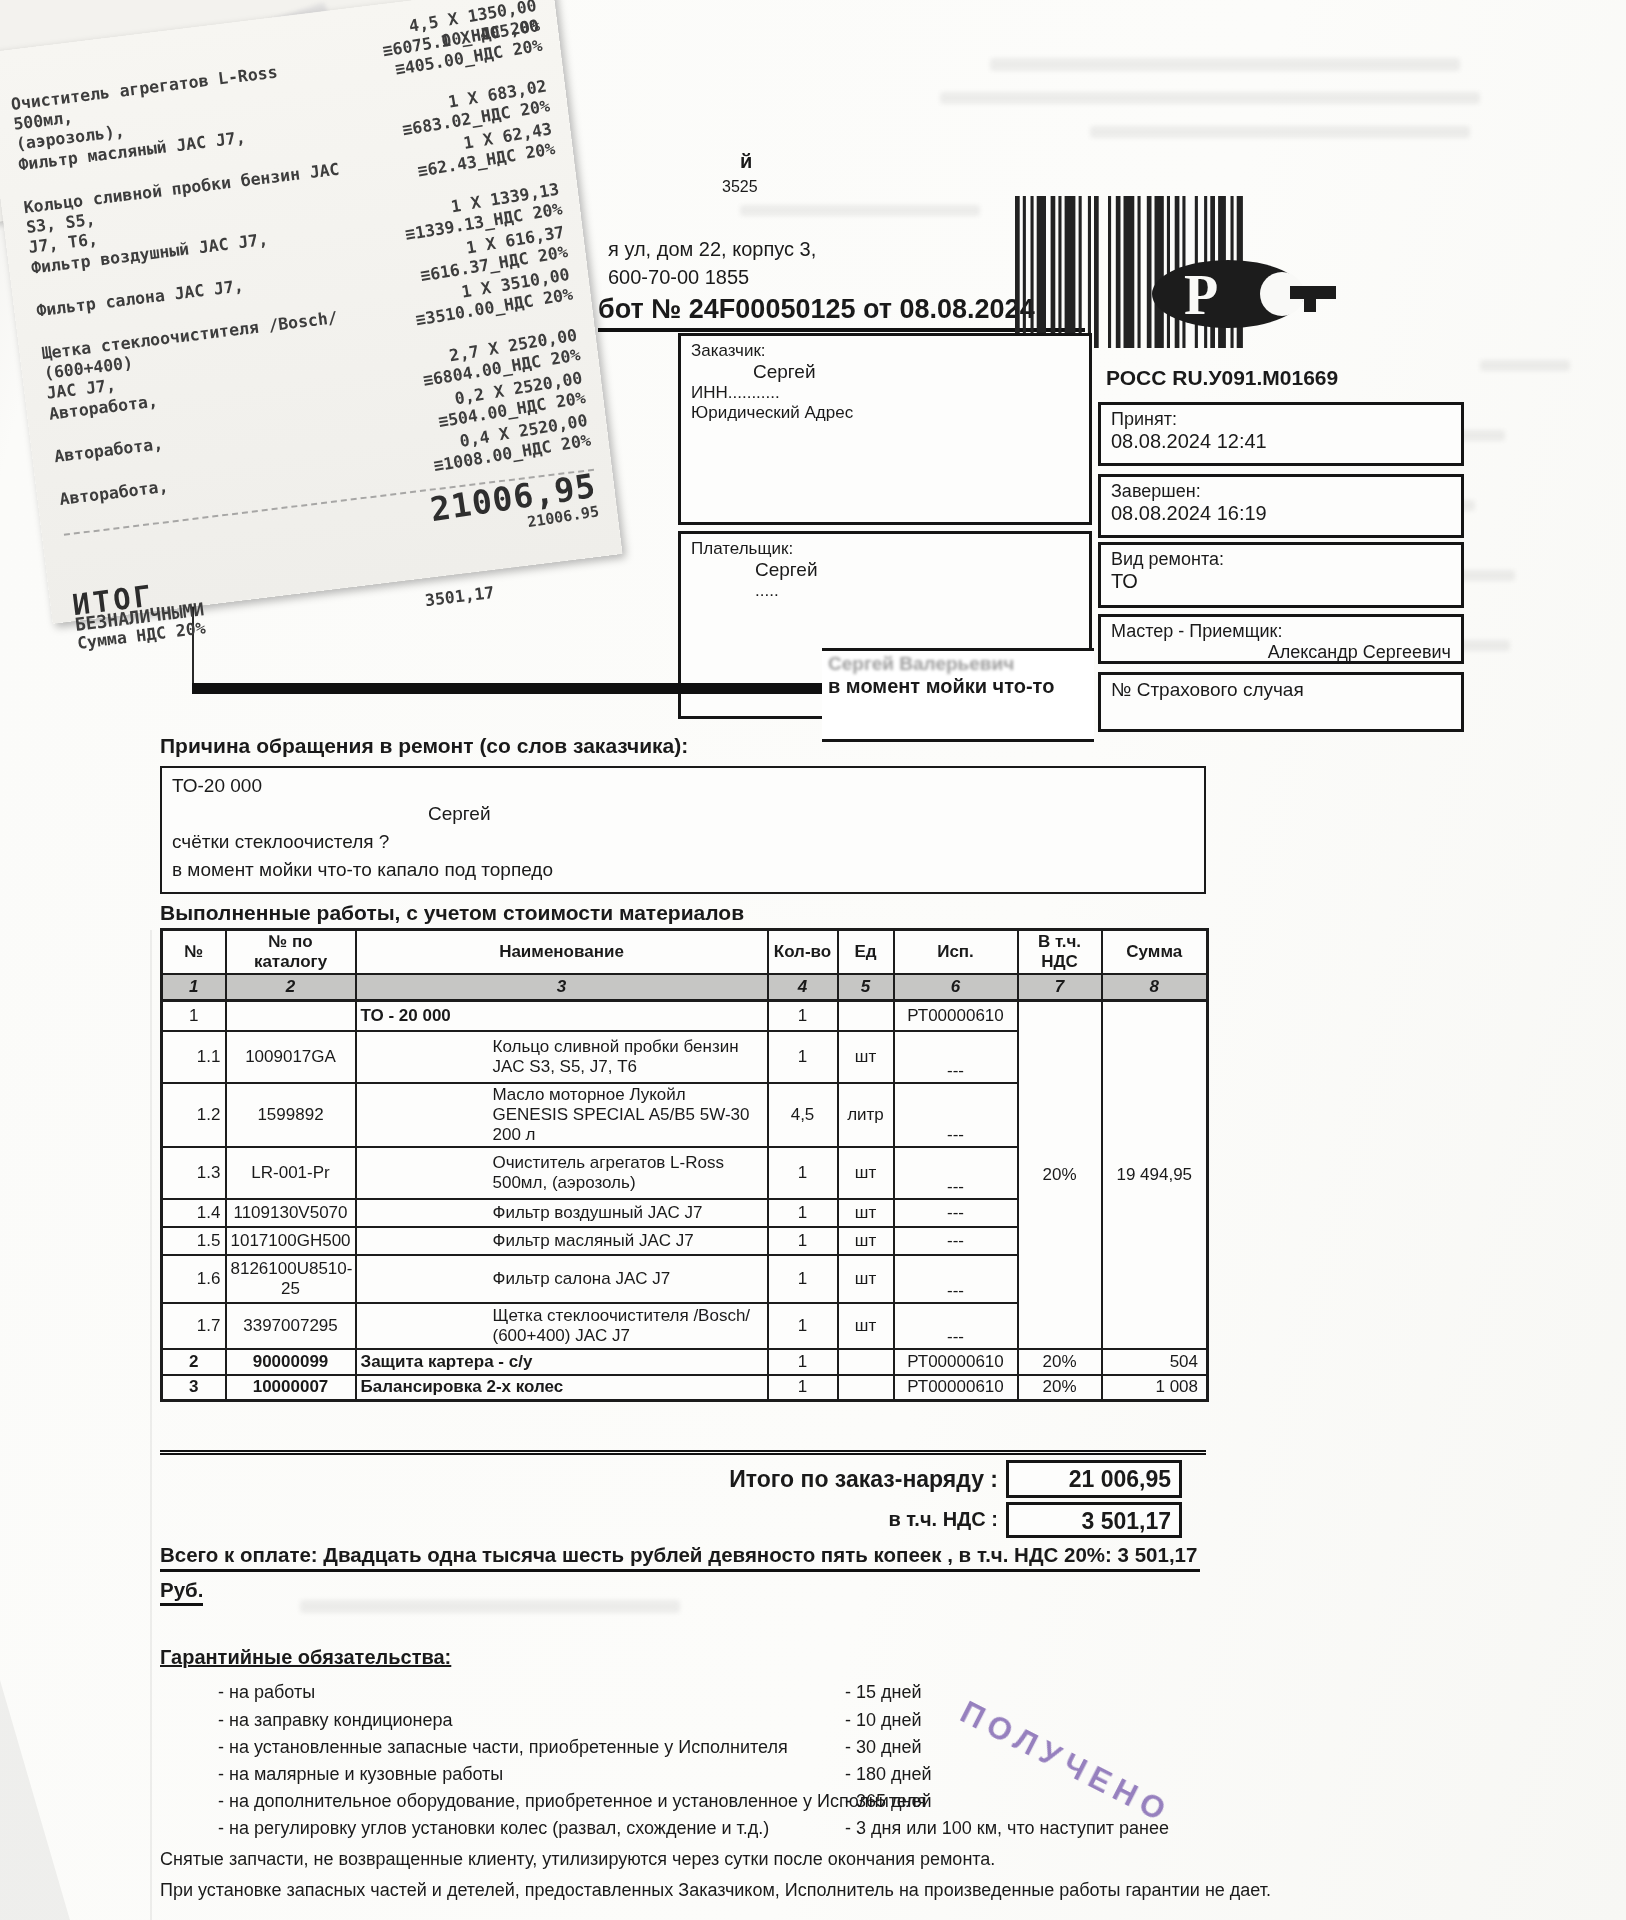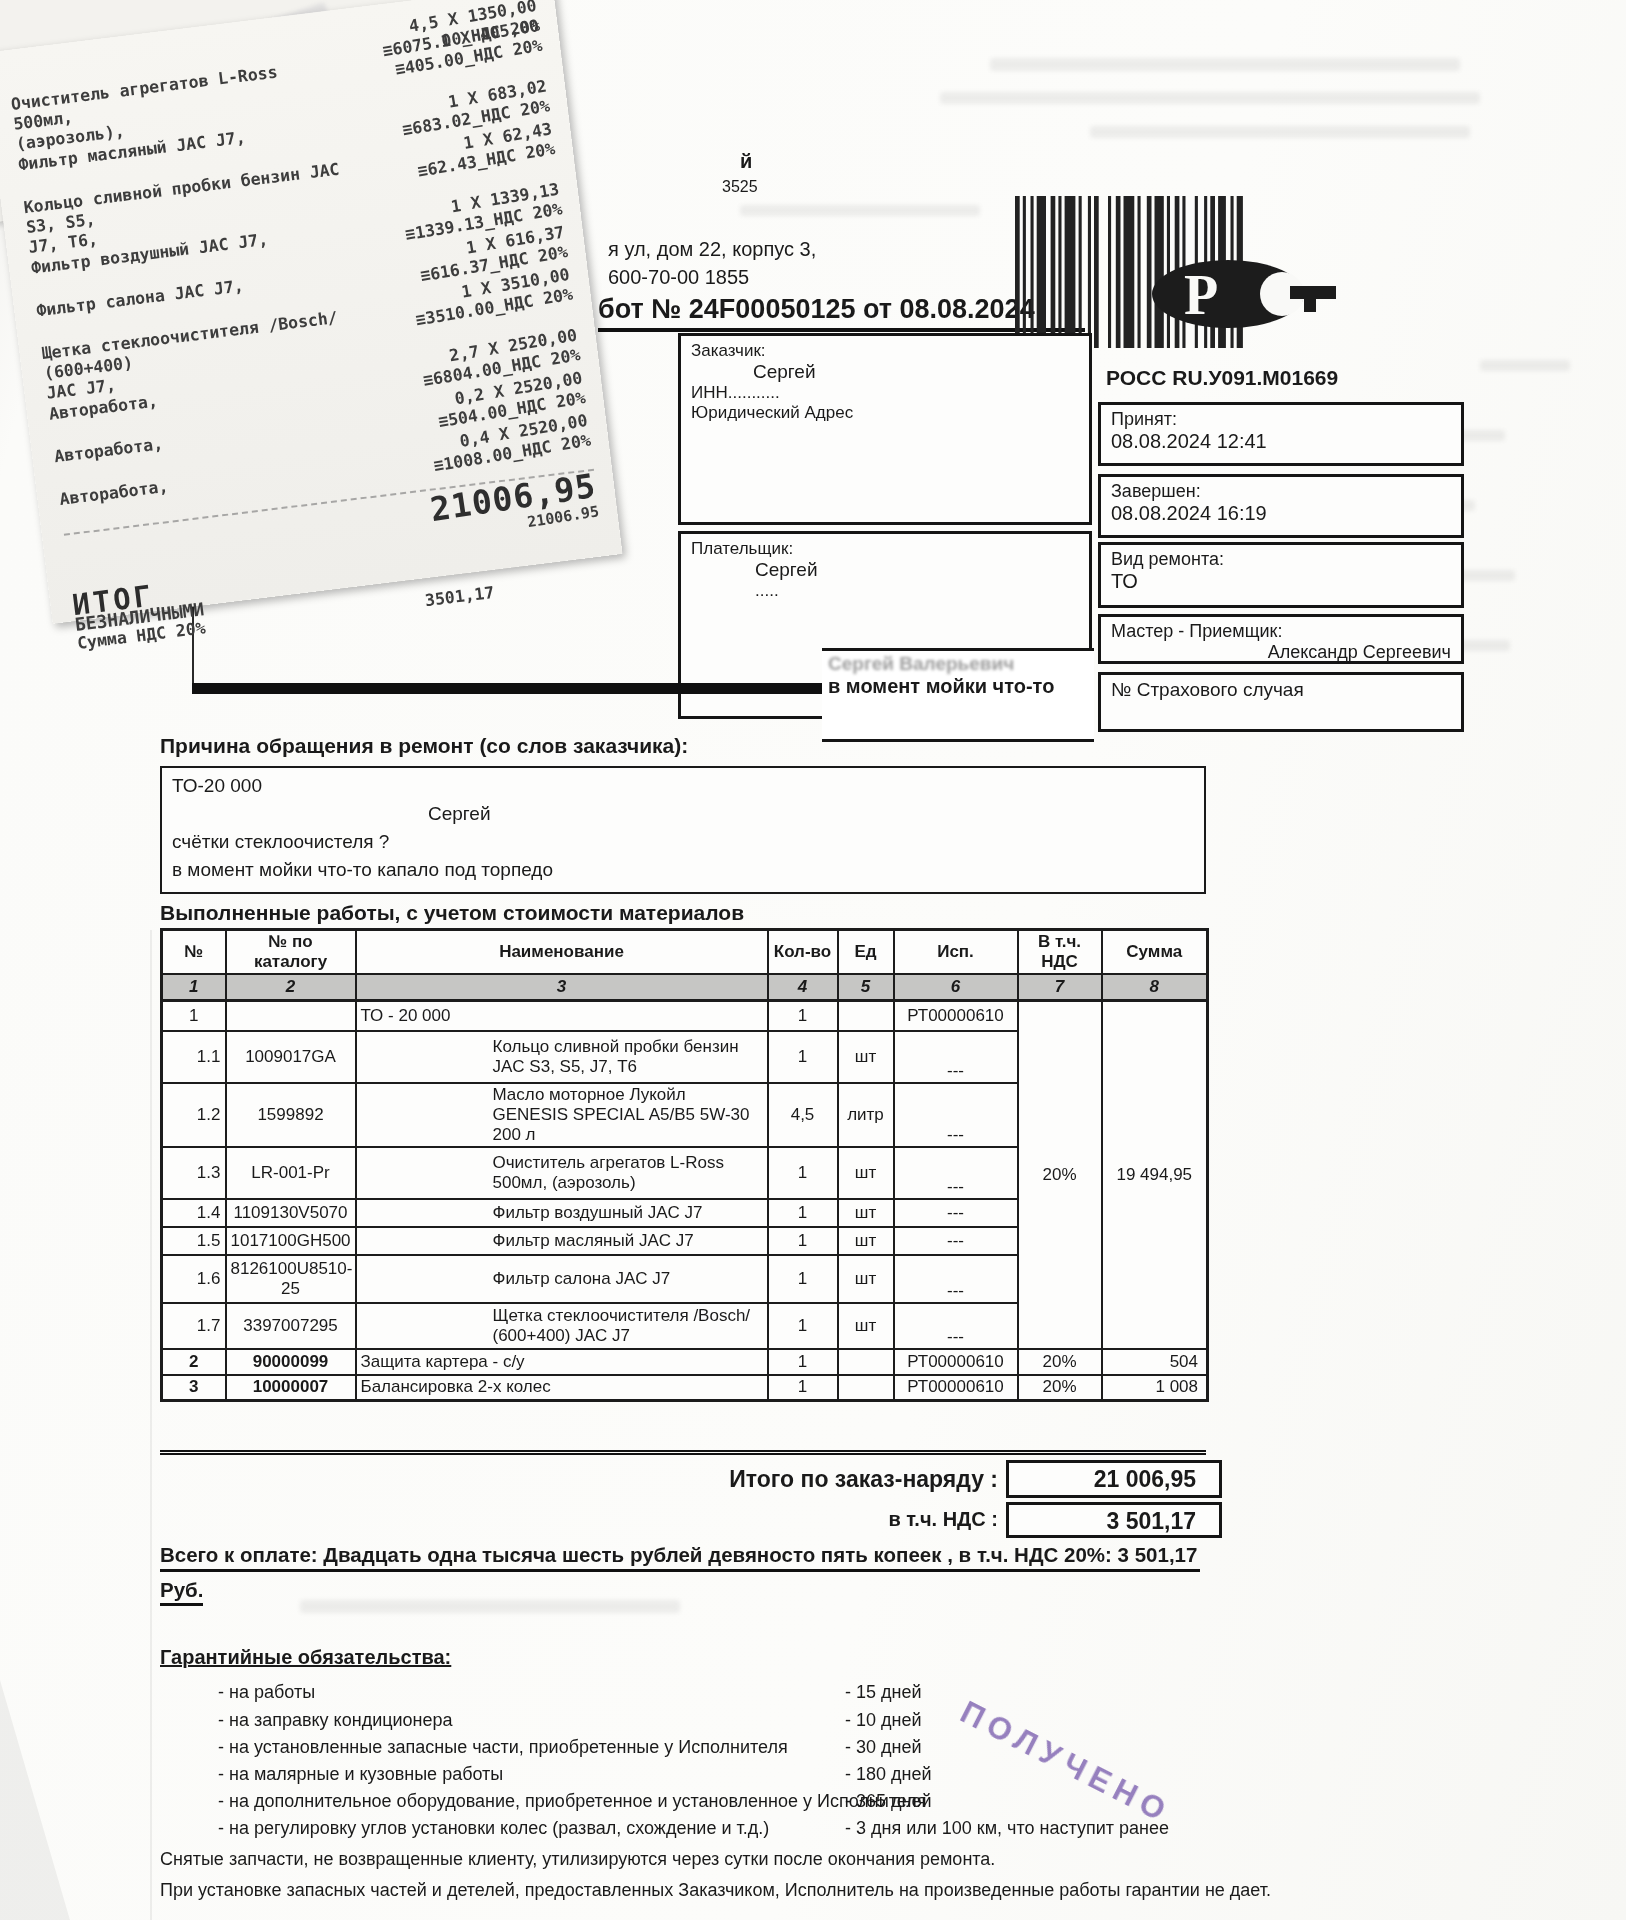--- a/index.html
+++ b/index.html
@@ -55,31 +55,31 @@
   
   #works-title{left:160px;top:901px;font-size:21px;font-weight:bold;}
   #works-table{left:160px;top:928px;width:1046px;border-collapse:collapse;table-layout:fixed;background:#fdfdfc;font-size:17px;}
   #works-table td,#works-table th{border:2px solid #1c1c1c;padding:1px 4px;overflow:hidden;}
   #works-table{border:3px solid #1c1c1c;}
   #works-table .hdr th{font-weight:bold;text-align:center;height:28px;}
   #works-table .nums td{background:#c6c6c4;font-style:italic;font-weight:bold;text-align:center;height:22px;border-bottom:3px solid #1c1c1c;}
   .c-num{text-align:center;}
   .c-subnum{text-align:right;}
   .c-cat{text-align:center;}
-  .c-name-main{font-weight:normal;border-radius:11px;}
+  .c-name-main{font-weight:bold;border-radius:11px;}
   .c-name-sub{padding-left:136px !important;}
   .c-qty,.c-unit,.c-isp,.c-vat{text-align:center;}
   .c-isp-low{text-align:center;vertical-align:bottom;}
   .c-sum{text-align:right;padding-right:8px !important;}
   .c-merge{text-align:center;vertical-align:middle;}
   
   .tot-row{position:absolute;font-weight:bold;font-size:20px;}
   #totals-rule{left:160px;top:1450px;width:1046px;border-top:5px double #111;}
   .big-row-lbl{position:absolute;right:628px;font-size:23px;font-weight:bold;white-space:nowrap;}
-  .big-box{position:absolute;left:1006px;width:216px;height:38px;border:3px solid #151515;background:#fdfdfc;box-sizing:border-box;font-size:23px;font-weight:bold;text-align:right;padding:3px 23px 0 0;}
+  .big-box{position:absolute;left:1006px;width:176px;height:38px;border:3px solid #151515;background:#fdfdfc;box-sizing:border-box;font-size:23px;font-weight:bold;text-align:right;padding:3px 8px 0 0;}
   #pay-line{left:160px;top:1543px;width:1040px;font-size:20.5px;font-weight:bold;border-bottom:3px solid #111;padding-bottom:2px;}
   #pay-line2{left:160px;top:1578px;font-size:20.5px;font-weight:bold;border-bottom:3px solid #111;padding-bottom:1px;}
   
   #warranty-title{left:160px;top:1646px;font-size:20px;font-weight:bold;text-decoration:underline;text-decoration-thickness:2px;}
   .w-item{position:absolute;left:218px;font-size:18px;width:1100px;}
   .w-term{position:absolute;left:627px;}
   .w-note{position:absolute;left:160px;font-size:18px;}
   
   #stamp{left:950px;top:1745px;transform:rotate(27deg);font-size:31px;font-weight:bold;letter-spacing:7px;color:#7e62b0;opacity:.8;filter:blur(.4px);z-index:7;}
   

